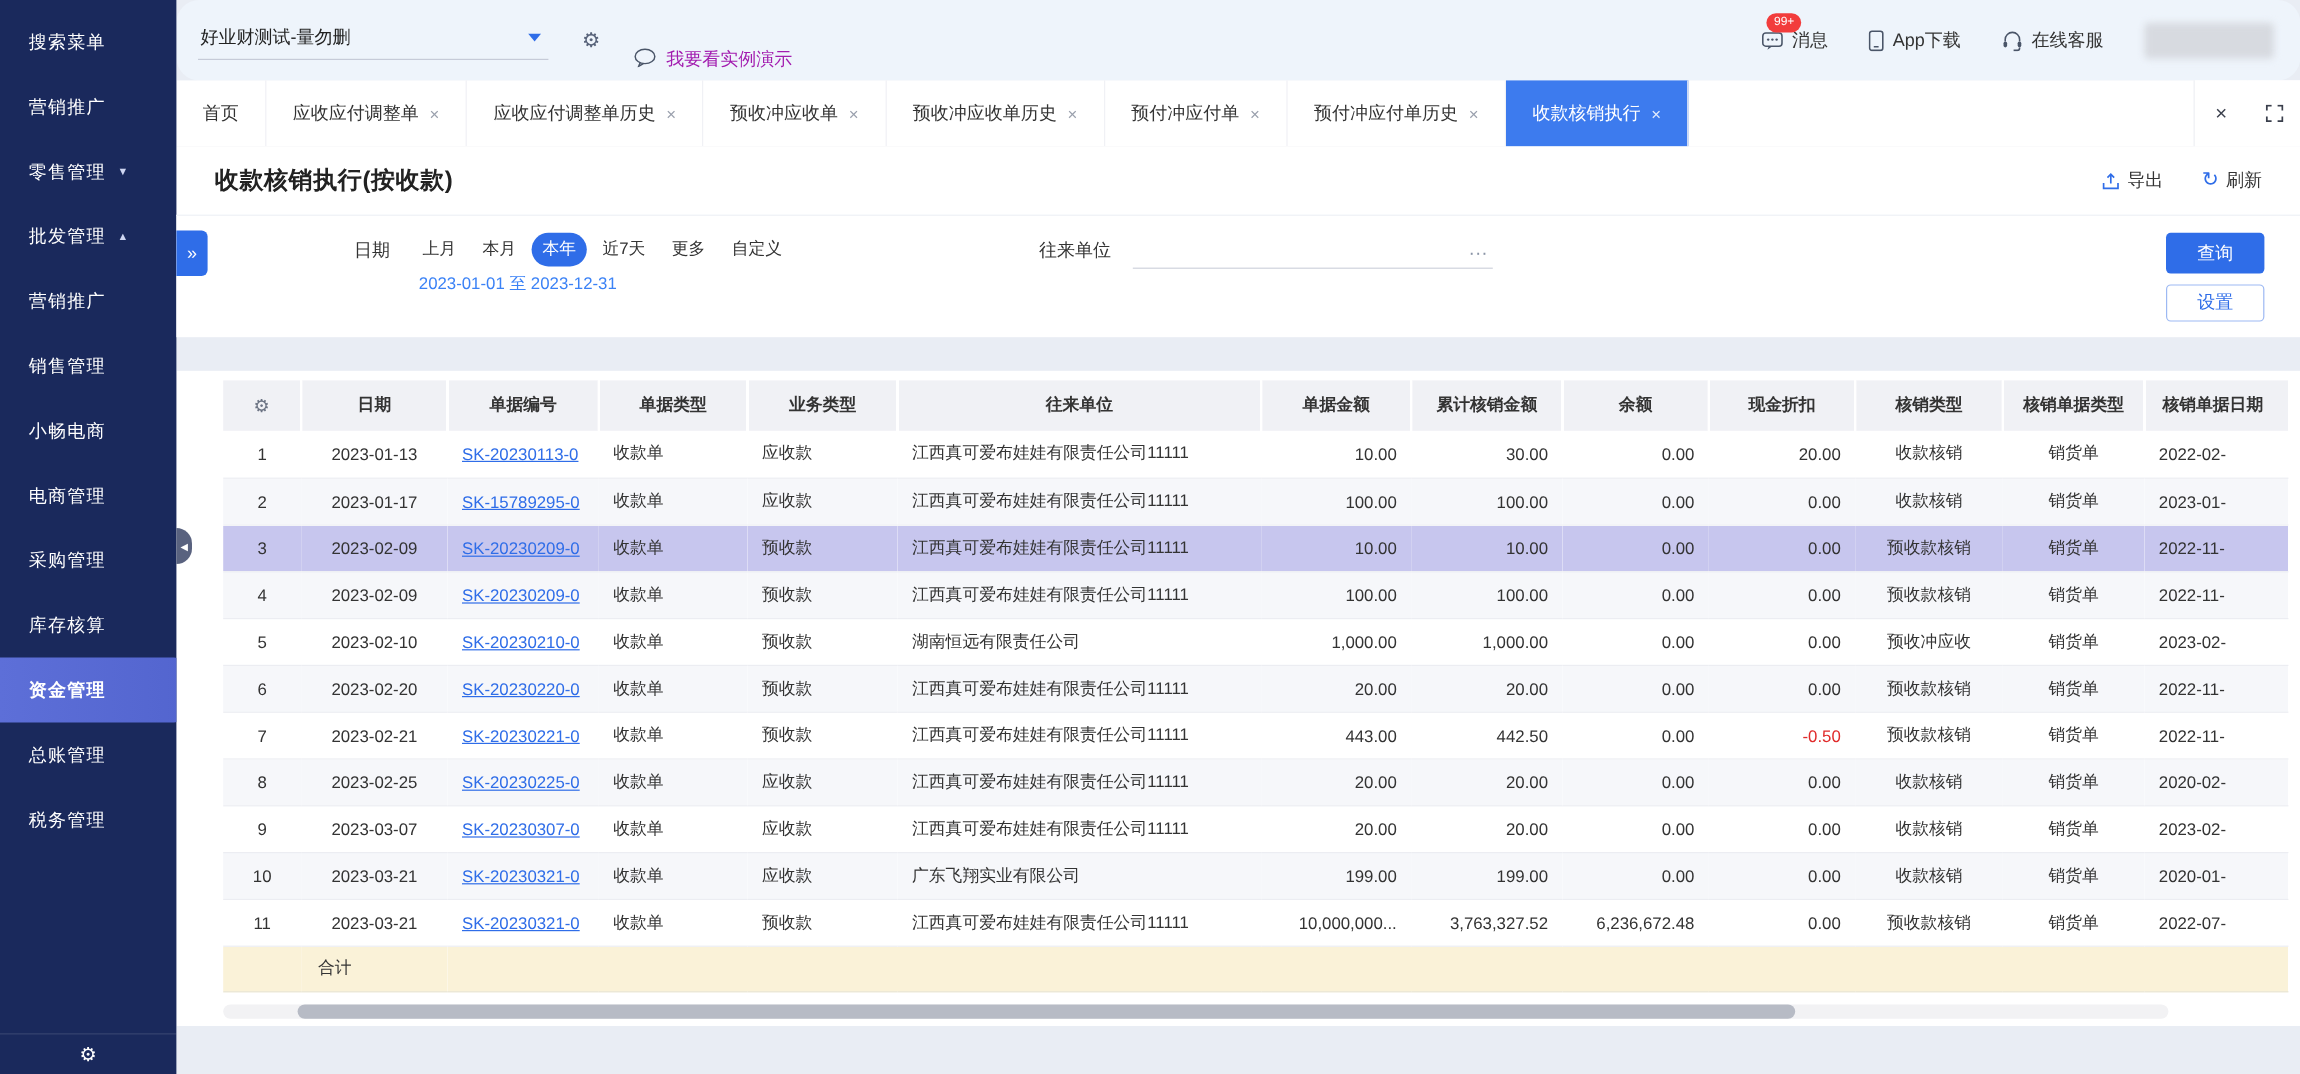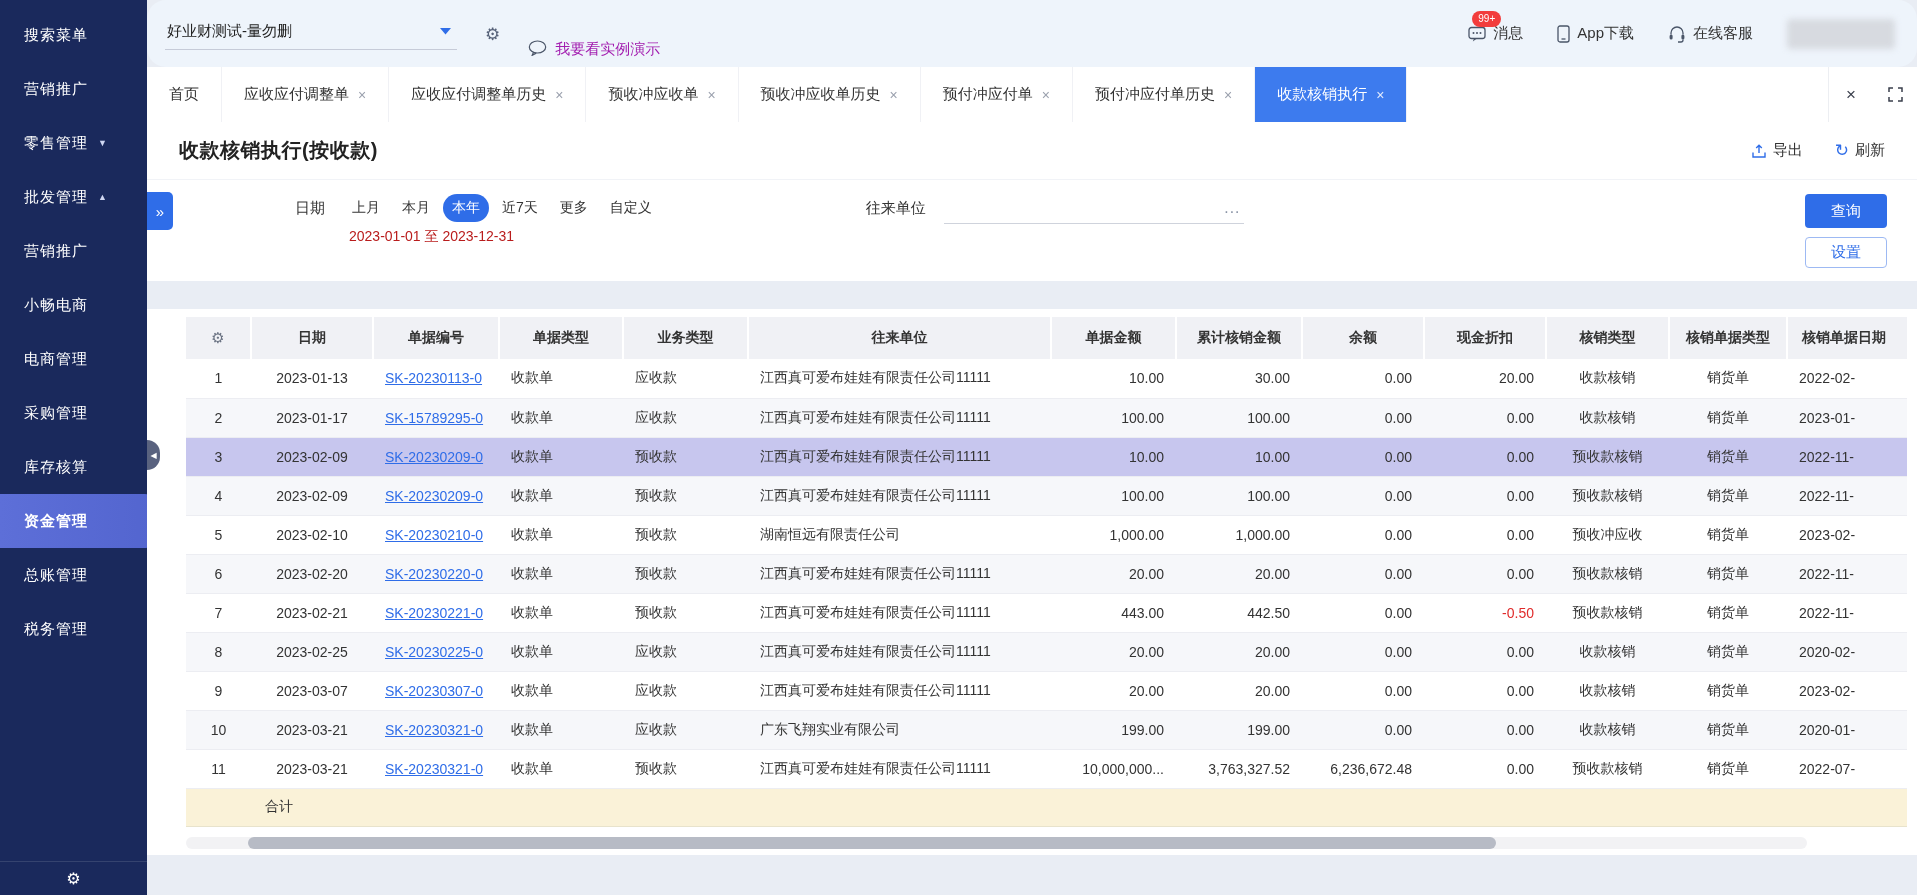--- a/index.html
+++ b/index.html
@@ -65,21 +65,21 @@
   
   .filterbar{flex-shrink:0;background:#fff;border-top:1px solid #f1f3f7;position:relative;height:102px;display:flex;align-items:flex-start;padding:14px 30px 0 0;}
   .collapse-btn{position:absolute;left:0;top:12px;width:26px;height:38px;background:var(--accent);color:#fff;border:none;border-radius:0 5px 5px 0;font-size:15px;cursor:pointer;}
   .fgroup{display:flex;align-items:flex-start;}
   .fgroup.date{margin-left:148px;}
   .flabel{font-size:15px;color:#333;padding-top:5px;white-space:nowrap;}
   .fcol{margin-left:18px;}
   .pills{display:flex;align-items:center;gap:4px;}
   .pill{font-size:14px;color:#333;padding:5px 9px;border-radius:14px;cursor:pointer;white-space:nowrap;}
   .pill.active{background:var(--accent);color:#fff;}
-  .date-range{font-size:14px;color:#b91c1c;margin-top:6px;padding-left:6px;white-space:nowrap;}
+  .date-range{font-size:14px;color:#3b82f6;margin-top:6px;padding-left:6px;white-space:nowrap;}
   .fgroup.partner{margin-left:205px;}
   .ffield{width:300px;margin-left:18px;border-bottom:1px solid #cfd3dc;height:30px;display:flex;align-items:flex-end;justify-content:flex-end;cursor:text;}
   .dots{color:#8a94a6;font-size:16px;line-height:1;padding:0 4px 3px 0;cursor:pointer;}
   .fbuttons{margin-left:auto;display:flex;flex-direction:column;gap:9px;align-items:flex-end;}
   .btn-primary{width:82px;height:34px;background:var(--accent);color:#fff;border:none;border-radius:4px;font-size:15px;cursor:pointer;}
   .btn-outline{width:82px;height:31px;background:#fff;color:var(--accent);border:1px solid #9db9f3;border-radius:4px;font-size:15px;cursor:pointer;}
 
   
   .table-card{margin-top:28px;margin-bottom:40px;background:#fff;flex:1;min-height:0;padding:8px 0 0 39px;display:flex;flex-direction:column;overflow:hidden;}
   table{border-collapse:collapse;table-layout:fixed;width:1621px;flex-shrink:0;}
@@ -129,20 +129,24 @@
           <span>批发管理</span>
 
           <span class="arr arr-up">▲</span>
         </div>
 
         <div class="side-item child">
           <span>营销推广</span>
 
         </div>
 
+        <div class="side-item child">
+          <span>销售管理</span>
+
+        </div>
 
         <div class="side-item">
           <span>小畅电商</span>
 
         </div>
 
         <div class="side-item">
           <span>电商管理</span>
 
         </div>

